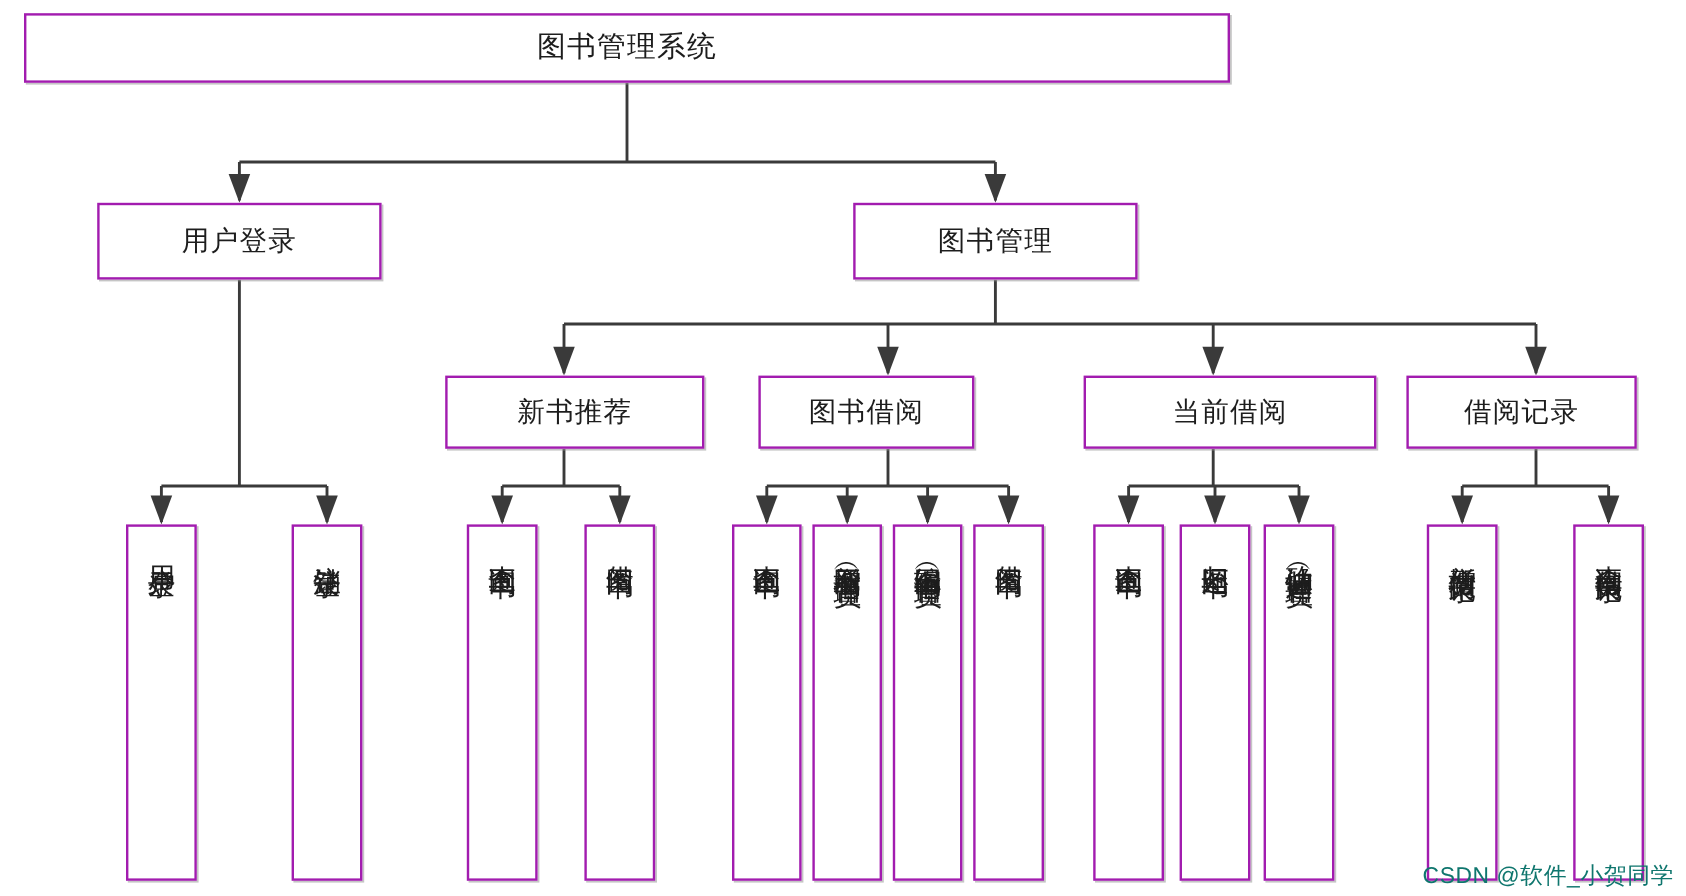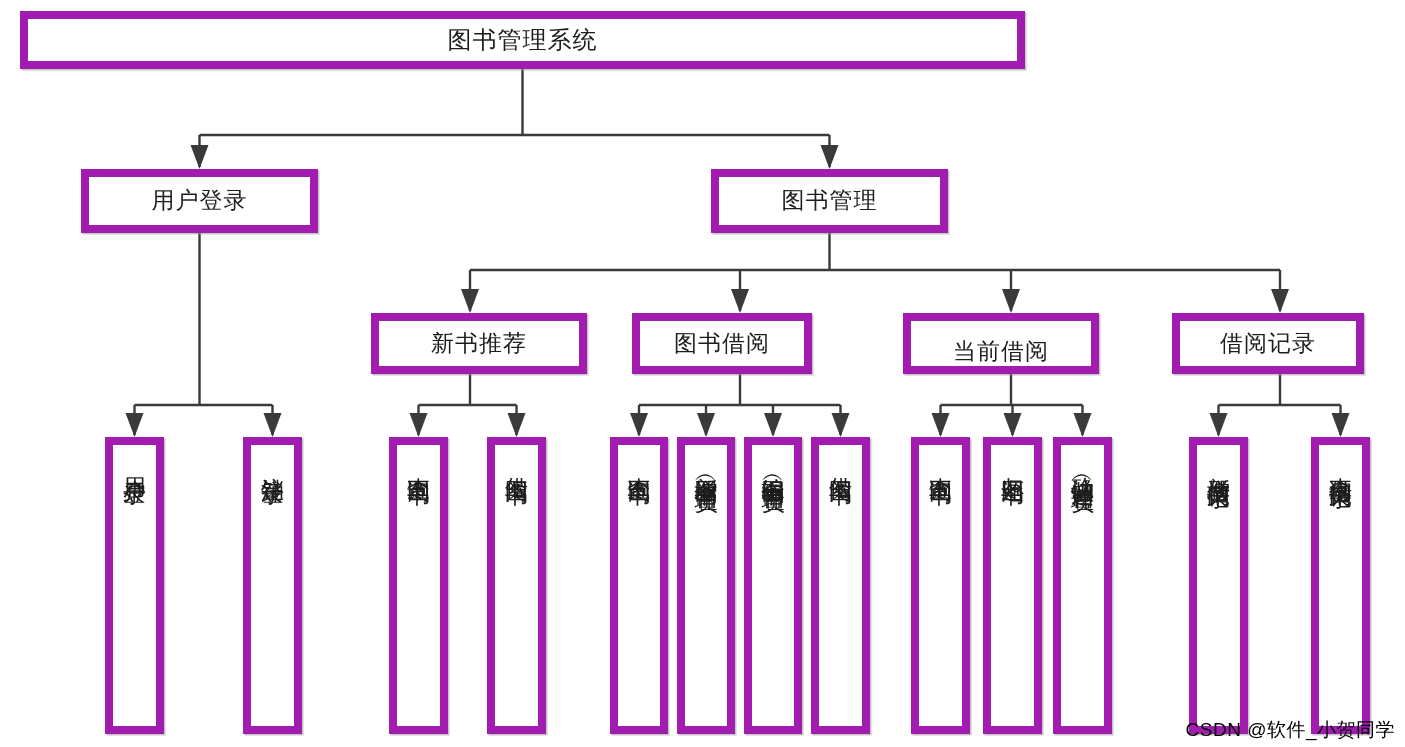--- a/index.html
+++ b/index.html
@@ -15,21 +15,21 @@
     width: 1405px;
     height: 747px;
     background: #ffffff;
     overflow: hidden;
   }
   
   .node {
     position: absolute;
     box-sizing: border-box;
     background: #ffffff;
-    border: 8px solid #a21caf;
+    border: 2px solid #a21caf;
     display: flex;
     align-items: center;
     justify-content: center;
     color: #1d1d1d;
     box-shadow: 1.5px 1.5px 0 0 rgba(150,150,150,0.55);
   }
   .node.horiz {
     font-size: 23px;
     letter-spacing: 1px;
     line-height: 1.2;
@@ -67,21 +67,21 @@
   }
   #wires polygon {
     fill: #3a3a3a;
   }
   
   #watermark {
     position: absolute;
     right: 10px;
     bottom: 4px;
     font-size: 19px;
-    color: #000000;
+    color: #0f766e;
     letter-spacing: 0.5px;
     white-space: nowrap;
     user-select: none;
   }
 </style>
 </head>
 <body>
 
 <div id="canvas">
   <svg id="wires" viewBox="0 0 1405 747">
@@ -147,21 +147,21 @@
       </div>
       <div class="node horiz" style="left: 711px; top: 169px; width: 237px; height: 64px;">
         <span>图书管理</span>
       </div>
       <div class="node horiz" style="left: 371px; top: 313px; width: 216px; height: 61px;">
         <span>新书推荐</span>
       </div>
       <div class="node horiz" style="left: 632px; top: 313px; width: 180px; height: 61px;">
         <span>图书借阅</span>
       </div>
-      <div class="node horiz" style="left: 903px; top: 313px; width: 196px; height: 61px; align-items: flex-end;">
+      <div class="node horiz" style="left: 903px; top: 313px; width: 244px; height: 61px;">
         <span>当前借阅</span>
       </div>
       <div class="node horiz" style="left: 1172px; top: 313px; width: 192px; height: 61px;">
         <span>借阅记录</span>
       </div>
       <div class="node leaf" style="left: 105px; top: 437px; width: 59px; height: 297px;">
         <span class="vlabel">用户登录</span>
       </div>
       <div class="node leaf" style="left: 243px; top: 437px; width: 59px; height: 297px;">
         <span class="vlabel">注销登录</span>

